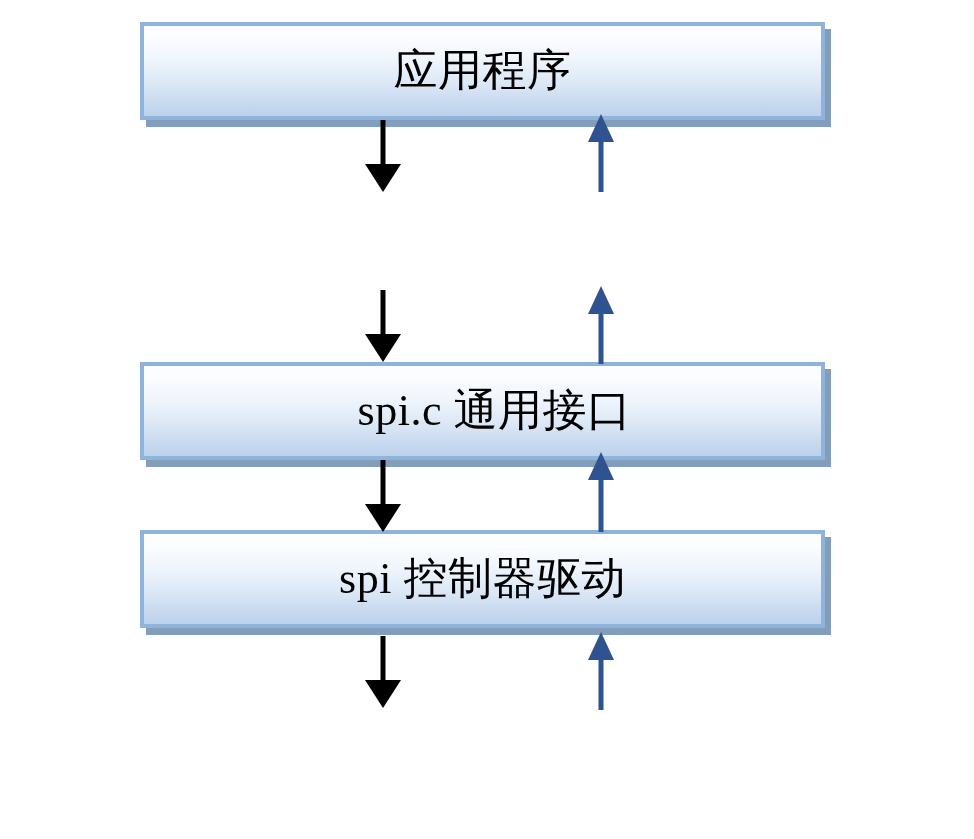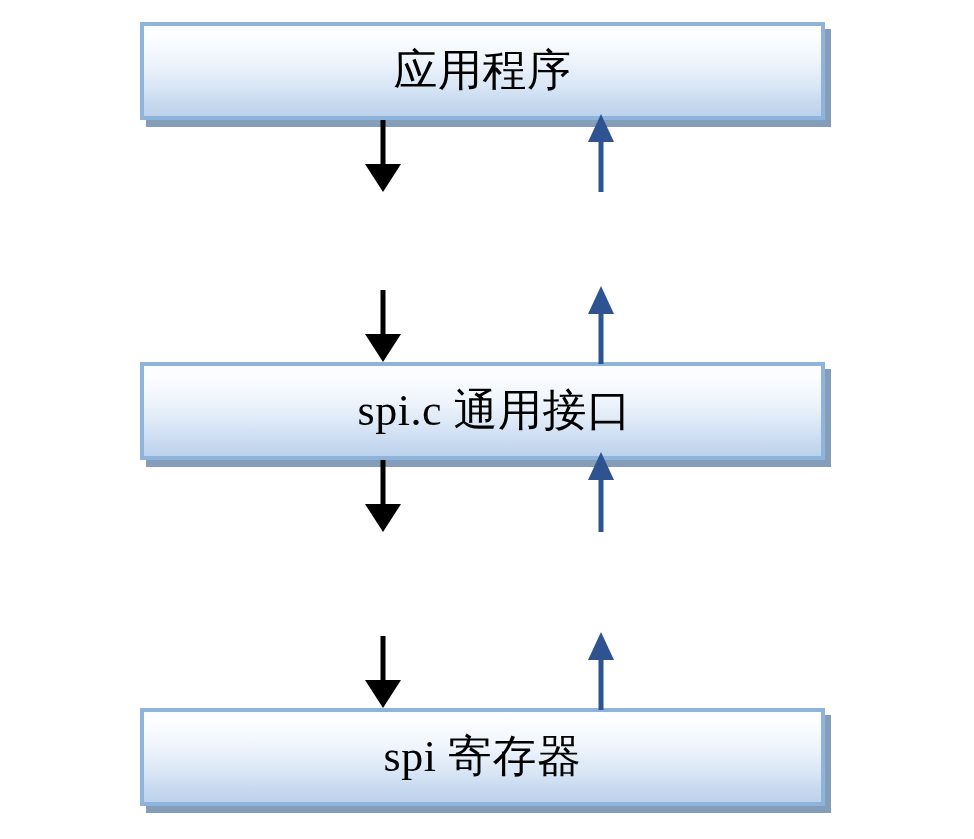--- a/index.html
+++ b/index.html
@@ -72,24 +72,24 @@
 
   <div class="layer-box" style="top:22px;">
     <span class="layer-label">应用程序</span>
   </div>
 
 
   <div class="layer-box" style="top:362px;padding-left:24px;">
     <span class="layer-label">spi.c 通用接口</span>
   </div>
 
+  <div class="layer-box" style="top:530px;">
+    <span class="layer-label">spi 控制器驱动</span>
+  </div>
 
-  <div class="layer-box" style="top:708px;">
-    <span class="layer-label">spi 寄存器</span>
-  </div>
 
   <div class="arrow arrow-down-black" style="left:362px; top:120px;">
     <svg width="42" height="72" viewBox="0 0 42 72">
       <rect x="18.5" y="0" width="5" height="46" fill="#000000"></rect>
       <polygon points="3,44 39,44 21,72" fill="#000000"></polygon>
     </svg>
   </div>
 
   <div class="arrow arrow-down-black" style="left:362px; top:290px;">
     <svg width="42" height="72" viewBox="0 0 42 72">

